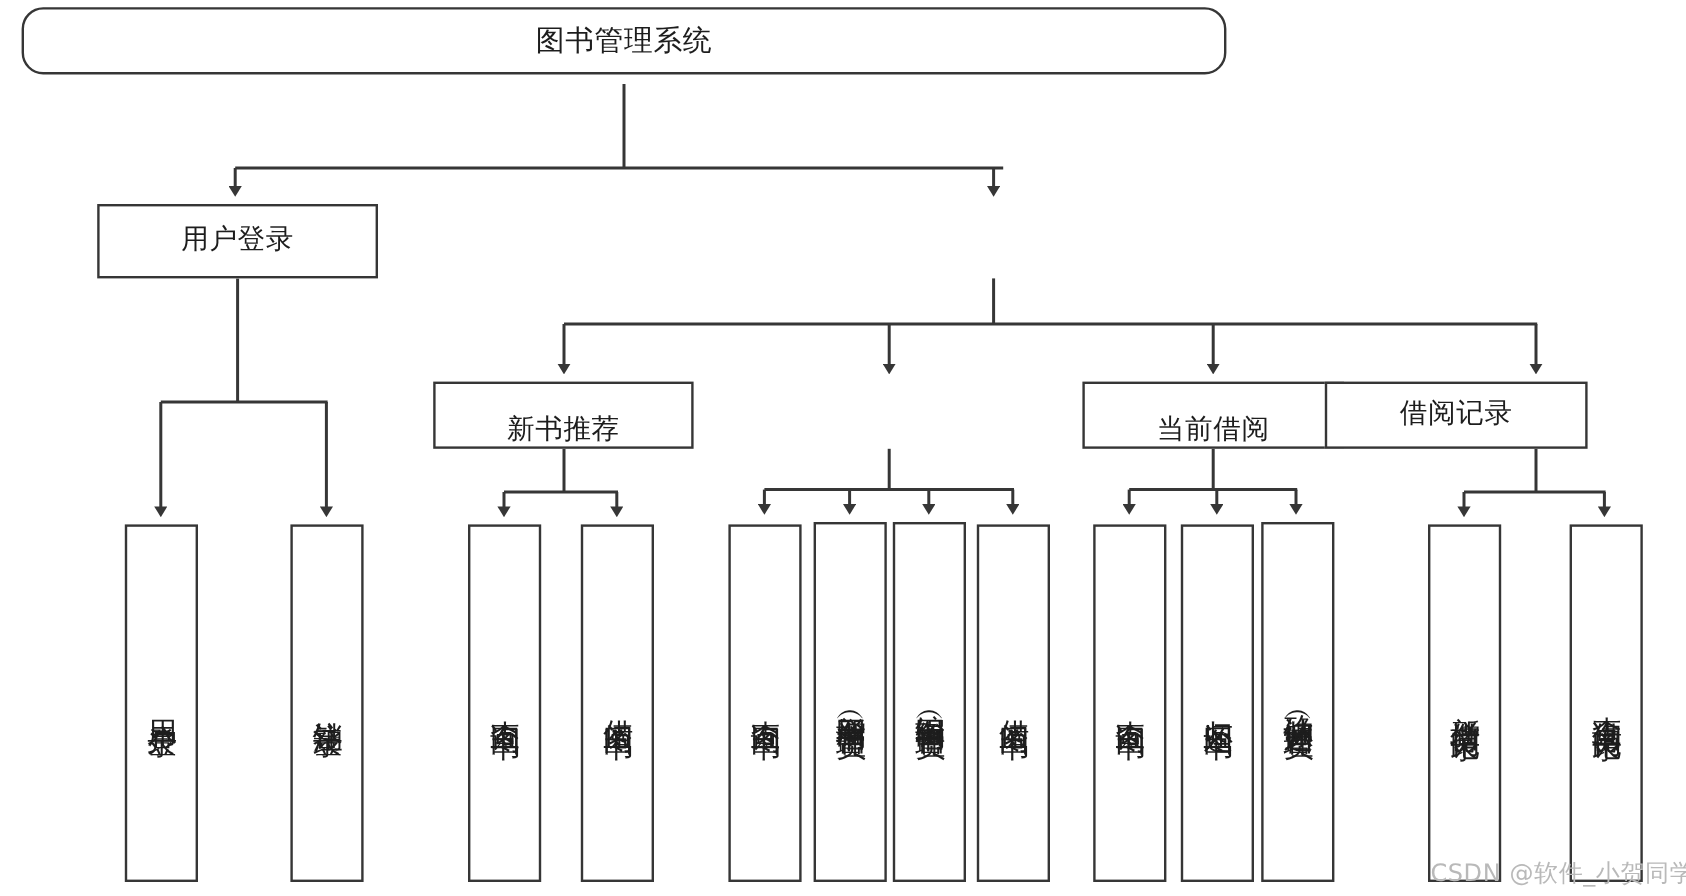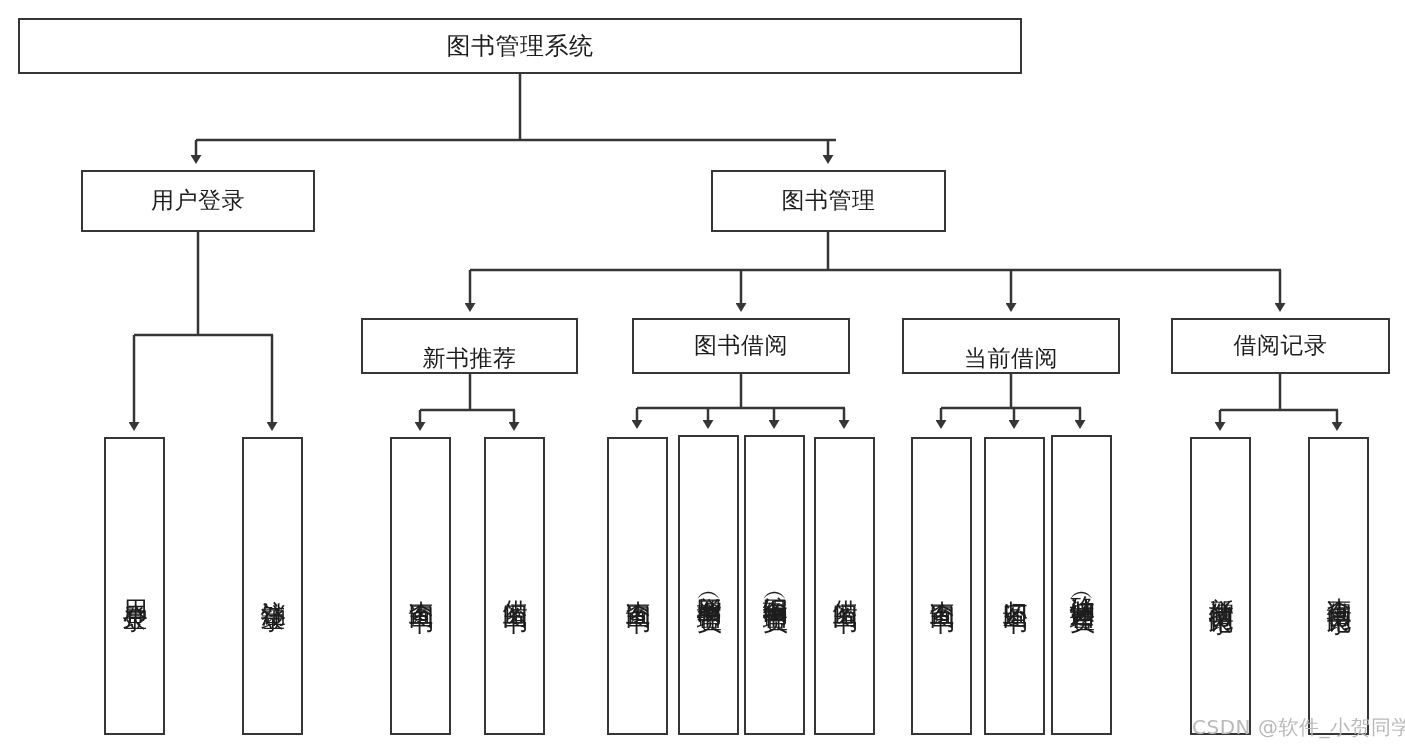--- a/index.html
+++ b/index.html
@@ -119,41 +119,35 @@
       <path d="M1014,408 L1014,421" marker-end="url(#arrow)"></path>
       <path d="M1080,408 L1080,421" marker-end="url(#arrow)"></path>
 
       <path d="M1280,374 L1280,410"></path>
       <path d="M1220,410 L1338,410"></path>
       <path d="M1220,410 L1220,423" marker-end="url(#arrow)"></path>
       <path d="M1337,410 L1337,423" marker-end="url(#arrow)"></path>
     </g>
   </svg>
 
-  <div class="node root horizontal" style="left:18px; top:18px; width:1004px; height:56px;">
+  <div class="node root horizontal" style="left:18px; top:6px; width:1004px; height:56px;border-radius:18px;">
     <span class="label">图书管理系统</span>
   </div>
 
   <div class="node horizontal" style="left:81px; top:170px; width:234px; height:62px;">
     <span class="label">用户登录</span>
   </div>
-  <div class="node horizontal" style="left:711px; top:170px; width:235px; height:62px;">
-    <span class="label">图书管理</span>
-  </div>
 
   <div class="node horizontal" style="left:361px; top:318px; width:217px; height:56px;align-items:flex-end;">
     <span class="label">新书推荐</span>
   </div>
-  <div class="node horizontal" style="left:632px; top:318px; width:218px; height:56px;">
-    <span class="label">图书借阅</span>
-  </div>
   <div class="node horizontal" style="left:902px; top:318px; width:218px; height:56px;align-items:flex-end;">
     <span class="label">当前借阅</span>
   </div>
-  <div class="node horizontal" style="left:1171px; top:318px; width:219px; height:56px;">
+  <div class="node horizontal" style="left:1104px; top:318px; width:219px; height:56px;">
     <span class="label">借阅记录</span>
   </div>
 
   <div class="node vertical" style="left:104px; top:437px; width:61px; height:298px;">
     <span class="label">用户登录</span>
   </div>
   <div class="node vertical" style="left:242px; top:437px; width:61px; height:298px;">
     <span class="label">注销登录</span>
   </div>
 

